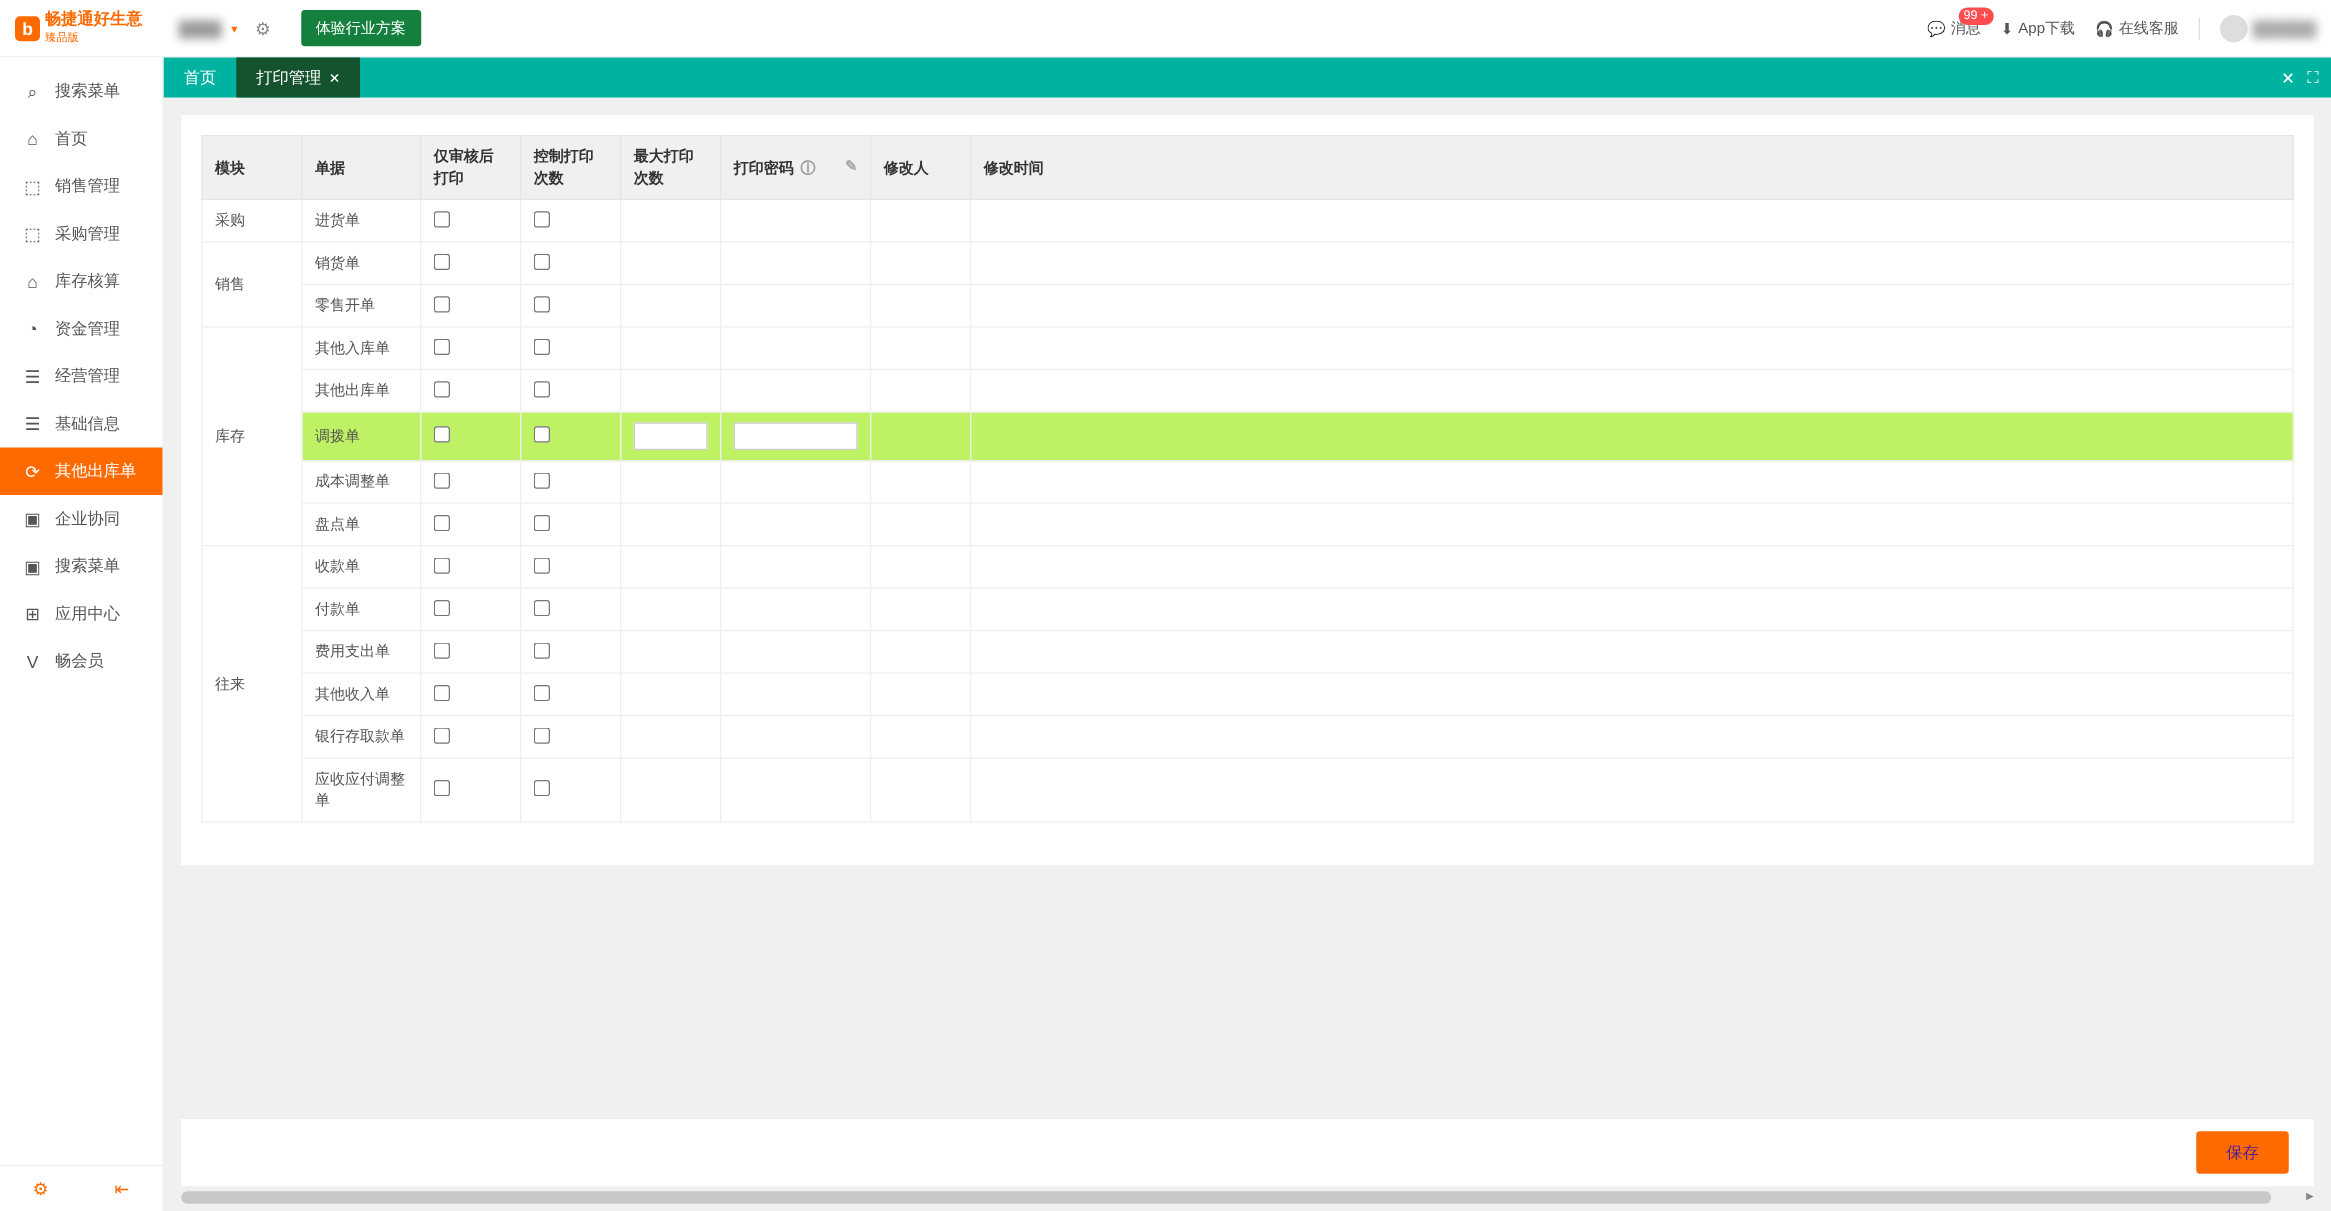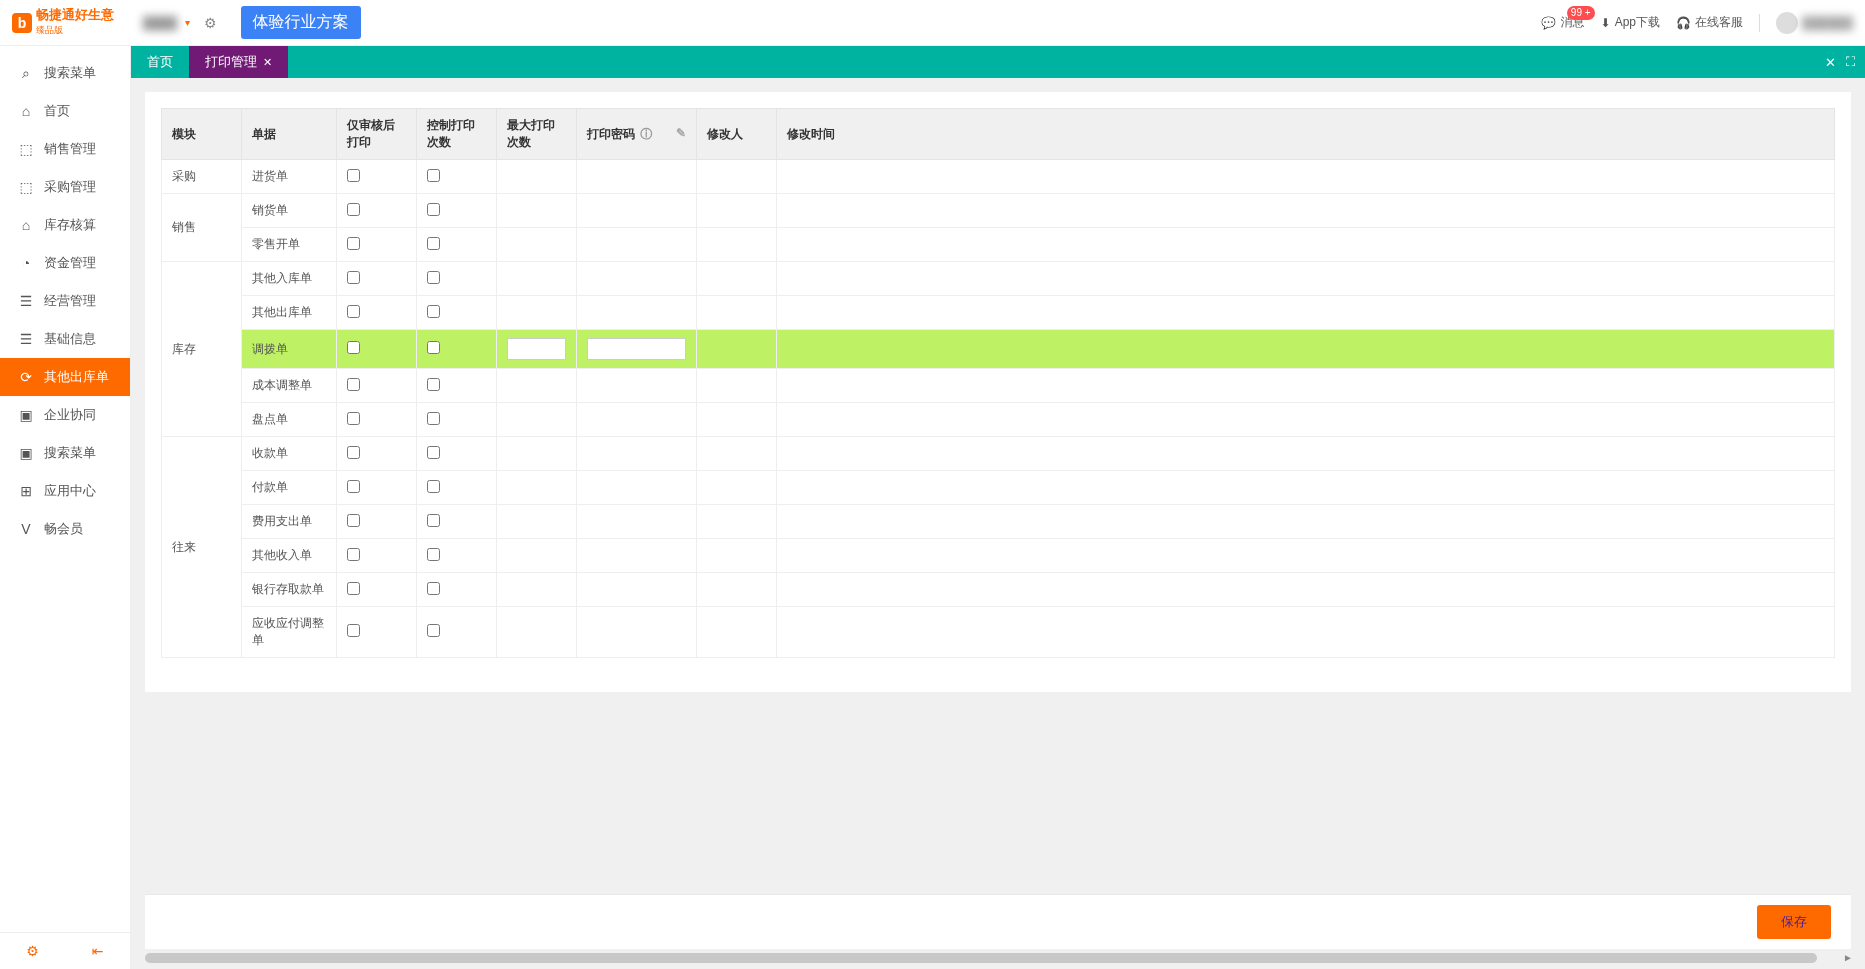--- a/index.html
+++ b/index.html
@@ -8,21 +8,21 @@
 
 .topbar { display: flex; align-items: center; height: 46px; border-bottom: 1px solid #eee; padding: 0 12px; }
 .logo-area { width: 119px; display: flex; align-items: center; gap: 4px; }
 .logo-icon { width: 20px; height: 20px; background: #ff6a00; border-radius: 4px; display: inline-flex; align-items: center; justify-content: center; color: #fff; font-weight: bold; font-size: 14px; }
 .logo-text { color: #ff6a00; font-size: 13px; font-weight: bold; line-height: 1; }
 .logo-sub { color: #ff6a00; font-size: 9px; }
 .org-selector { display: flex; align-items: center; gap: 8px; padding: 0 12px; }
 .org-name { filter: blur(4px); color: #999; }
 .chevron-down { color: #ff6a00; font-size: 10px; }
 .gear { color: #888; font-size: 14px; margin-left: 6px; }
-.industry-btn { background: #3b82f6; color: #fff; border: none; padding: 6px 12px; border-radius: 3px; margin-left: 12px; cursor: pointer; font-size: 16px; }
+.industry-btn { background: #15803d; color: #fff; border: none; padding: 6px 12px; border-radius: 3px; margin-left: 12px; cursor: pointer; font-size: 12px; }
 .topbar-spacer { flex: 1; }
 .topbar-right { display: flex; align-items: center; gap: 16px; color: #555; }
 .topbar-item { display: flex; align-items: center; gap: 4px; cursor: pointer; position: relative; }
 .badge { position: absolute; top: -8px; right: -10px; background: #ff4d4f; color: #fff; border-radius: 8px; padding: 0 4px; font-size: 10px; line-height: 14px; }
 .divider-v { width: 1px; height: 18px; background: #ddd; }
 .avatar-img { width: 22px; height: 22px; border-radius: 50%; background: #ddd; }
 .user-name { filter: blur(4px); color: #aaa; }
 
 
 .main { display: flex; height: calc(100vh - 46px); }
@@ -33,21 +33,21 @@
 .sidebar-item { display: flex; align-items: center; gap: 10px; padding: 10px 18px; color: #555; cursor: pointer; font-size: 13px; }
 .sidebar-item.active { background: #ff6a00; color: #fff; }
 .sidebar-item .sicon { width: 16px; height: 16px; display: inline-flex; align-items: center; justify-content: center; font-size: 14px; }
 .sidebar-footer { display: flex; border-top: 1px solid #eee; }
 .sidebar-footer div { flex: 1; text-align: center; padding: 10px 0; color: #ff6a00; cursor: pointer; font-size: 14px; }
 
 
 .content { flex: 1; display: flex; flex-direction: column; background: #f0f0f0; position: relative; }
 .tabs { background: #00b3a1; display: flex; align-items: center; height: 32px; }
 .tab { padding: 0 16px; height: 32px; display: flex; align-items: center; color: #fff; cursor: pointer; gap: 6px; font-size: 13px; }
-.tab.active { background: #701a75; }
+.tab.active { background: #14532d; }
 .tab-close { font-size: 11px; }
 .tabs-spacer { flex: 1; }
 .tabs-right { display: flex; align-items: center; gap: 10px; padding-right: 10px; color: #fff; }
 .tabs-icon { cursor: pointer; font-size: 13px; }
 
 .page-body { flex: 1; padding: 14px; overflow: auto; }
 .card { background: #fff; padding: 16px; min-height: 600px; }
 
 
 .ptable { width: 100%; border-collapse: collapse; font-size: 12px; }

